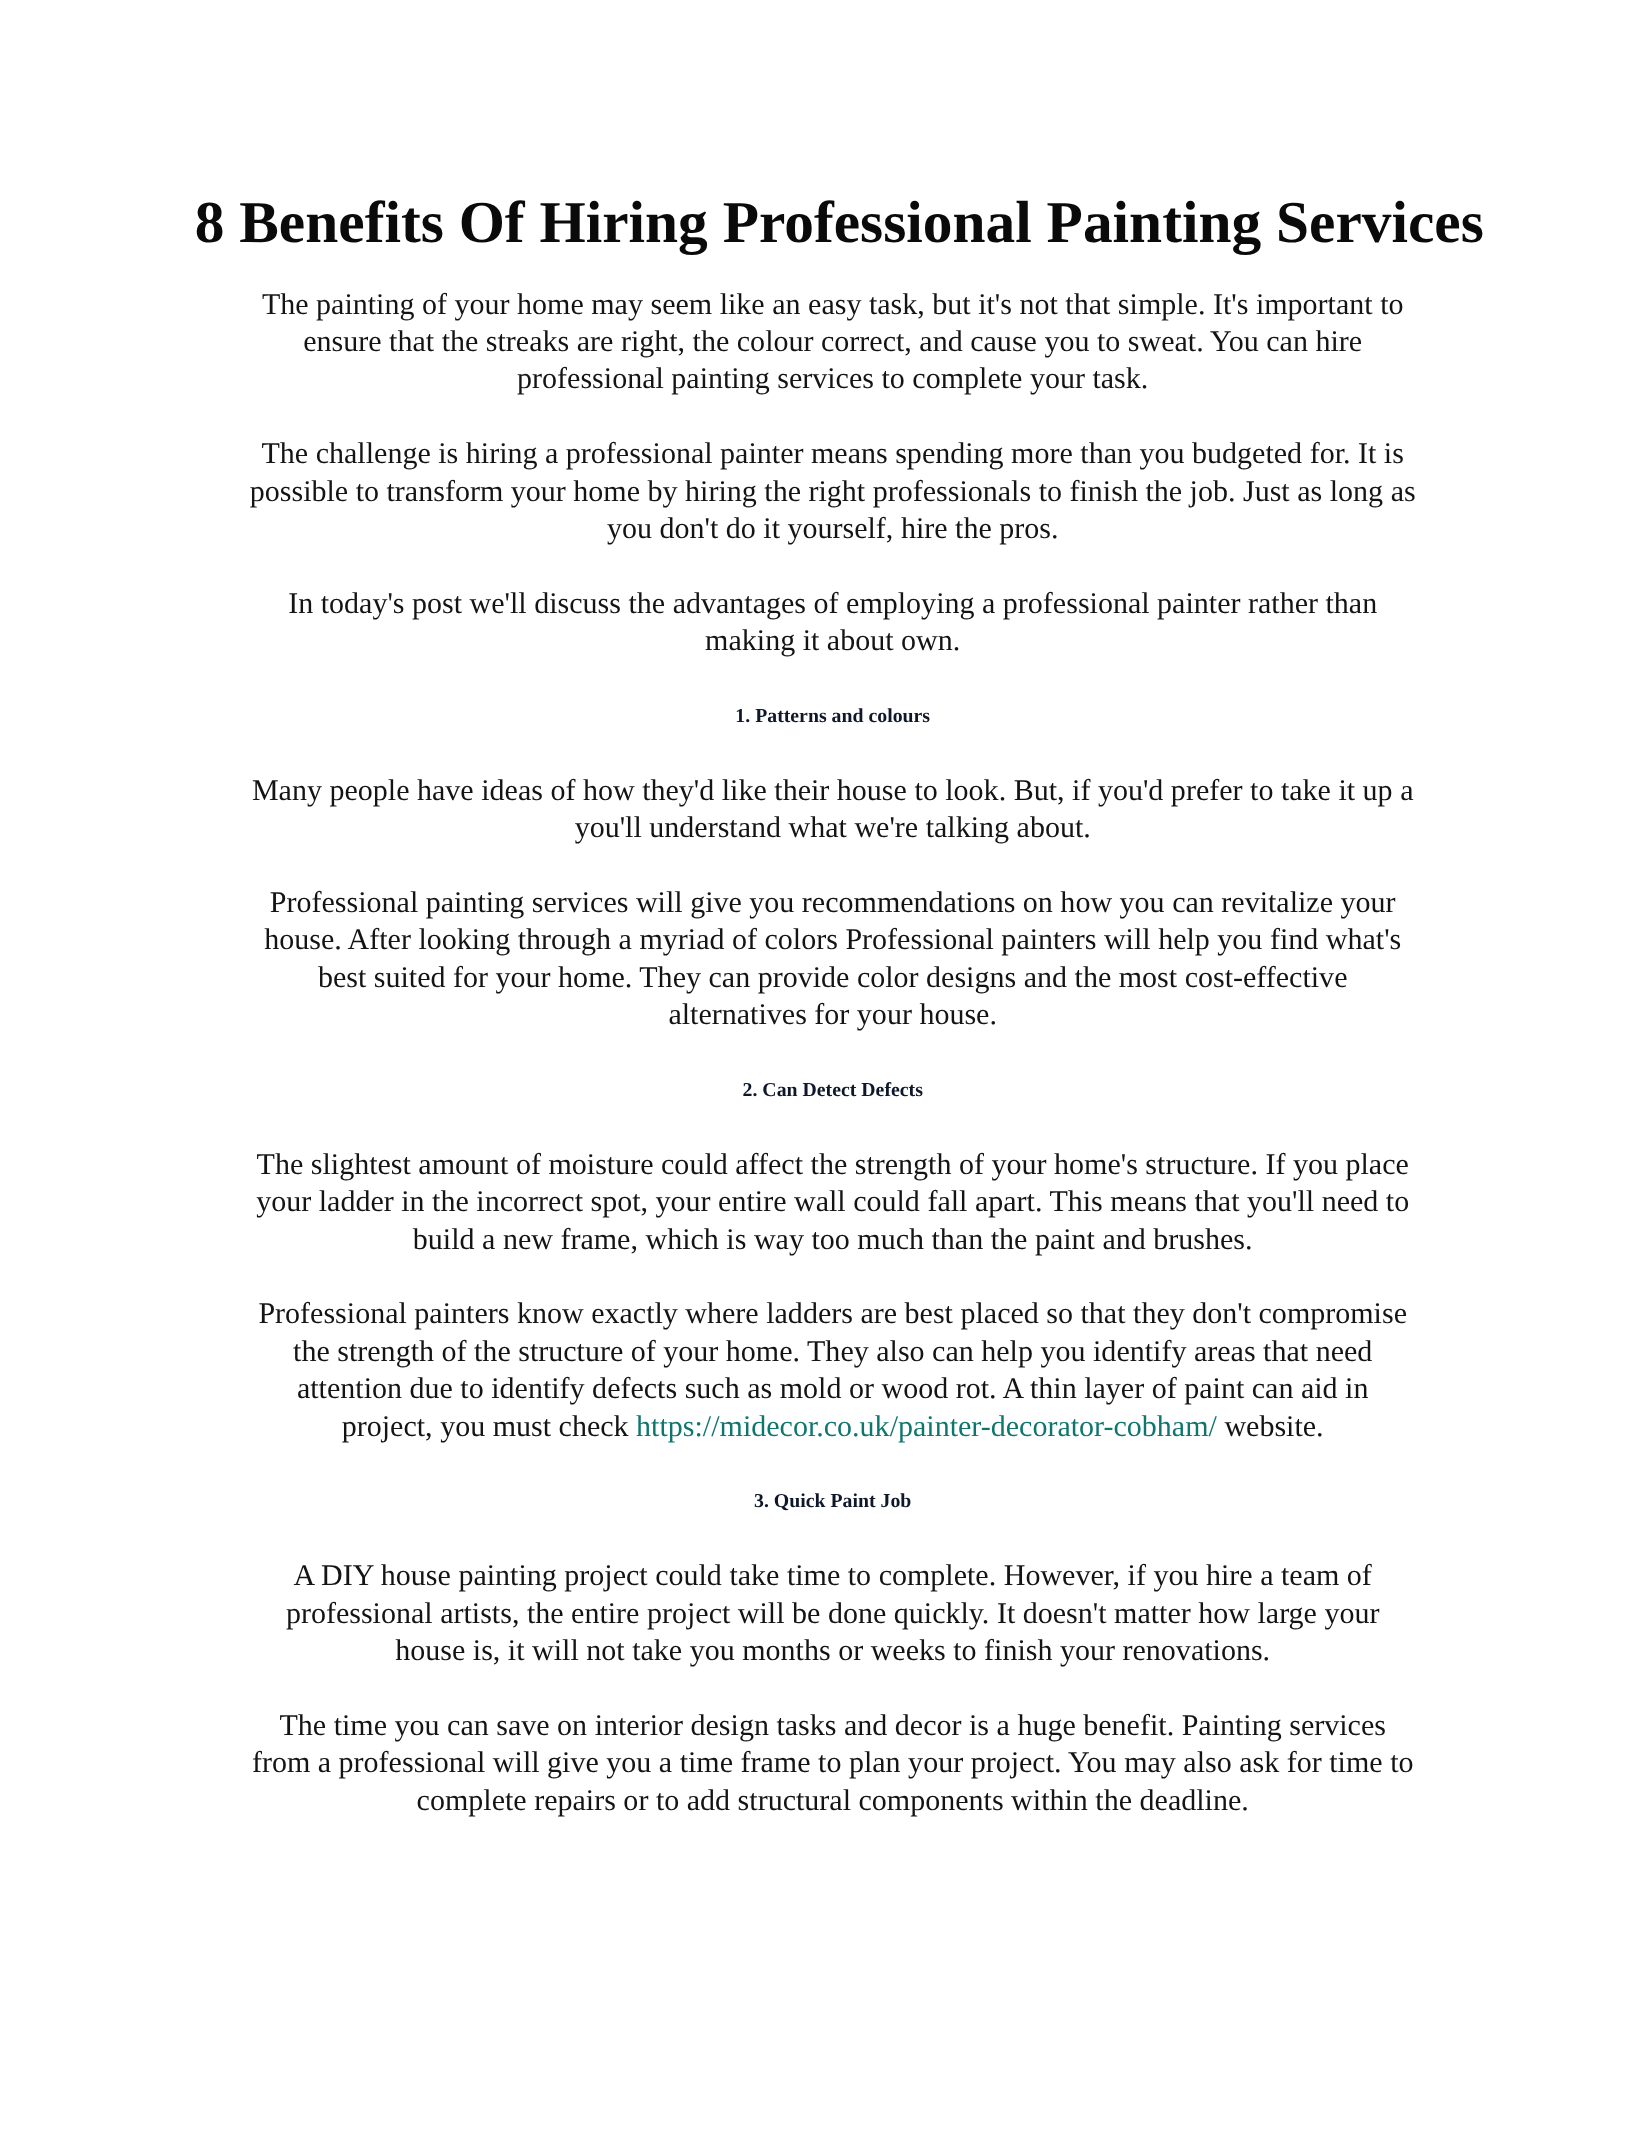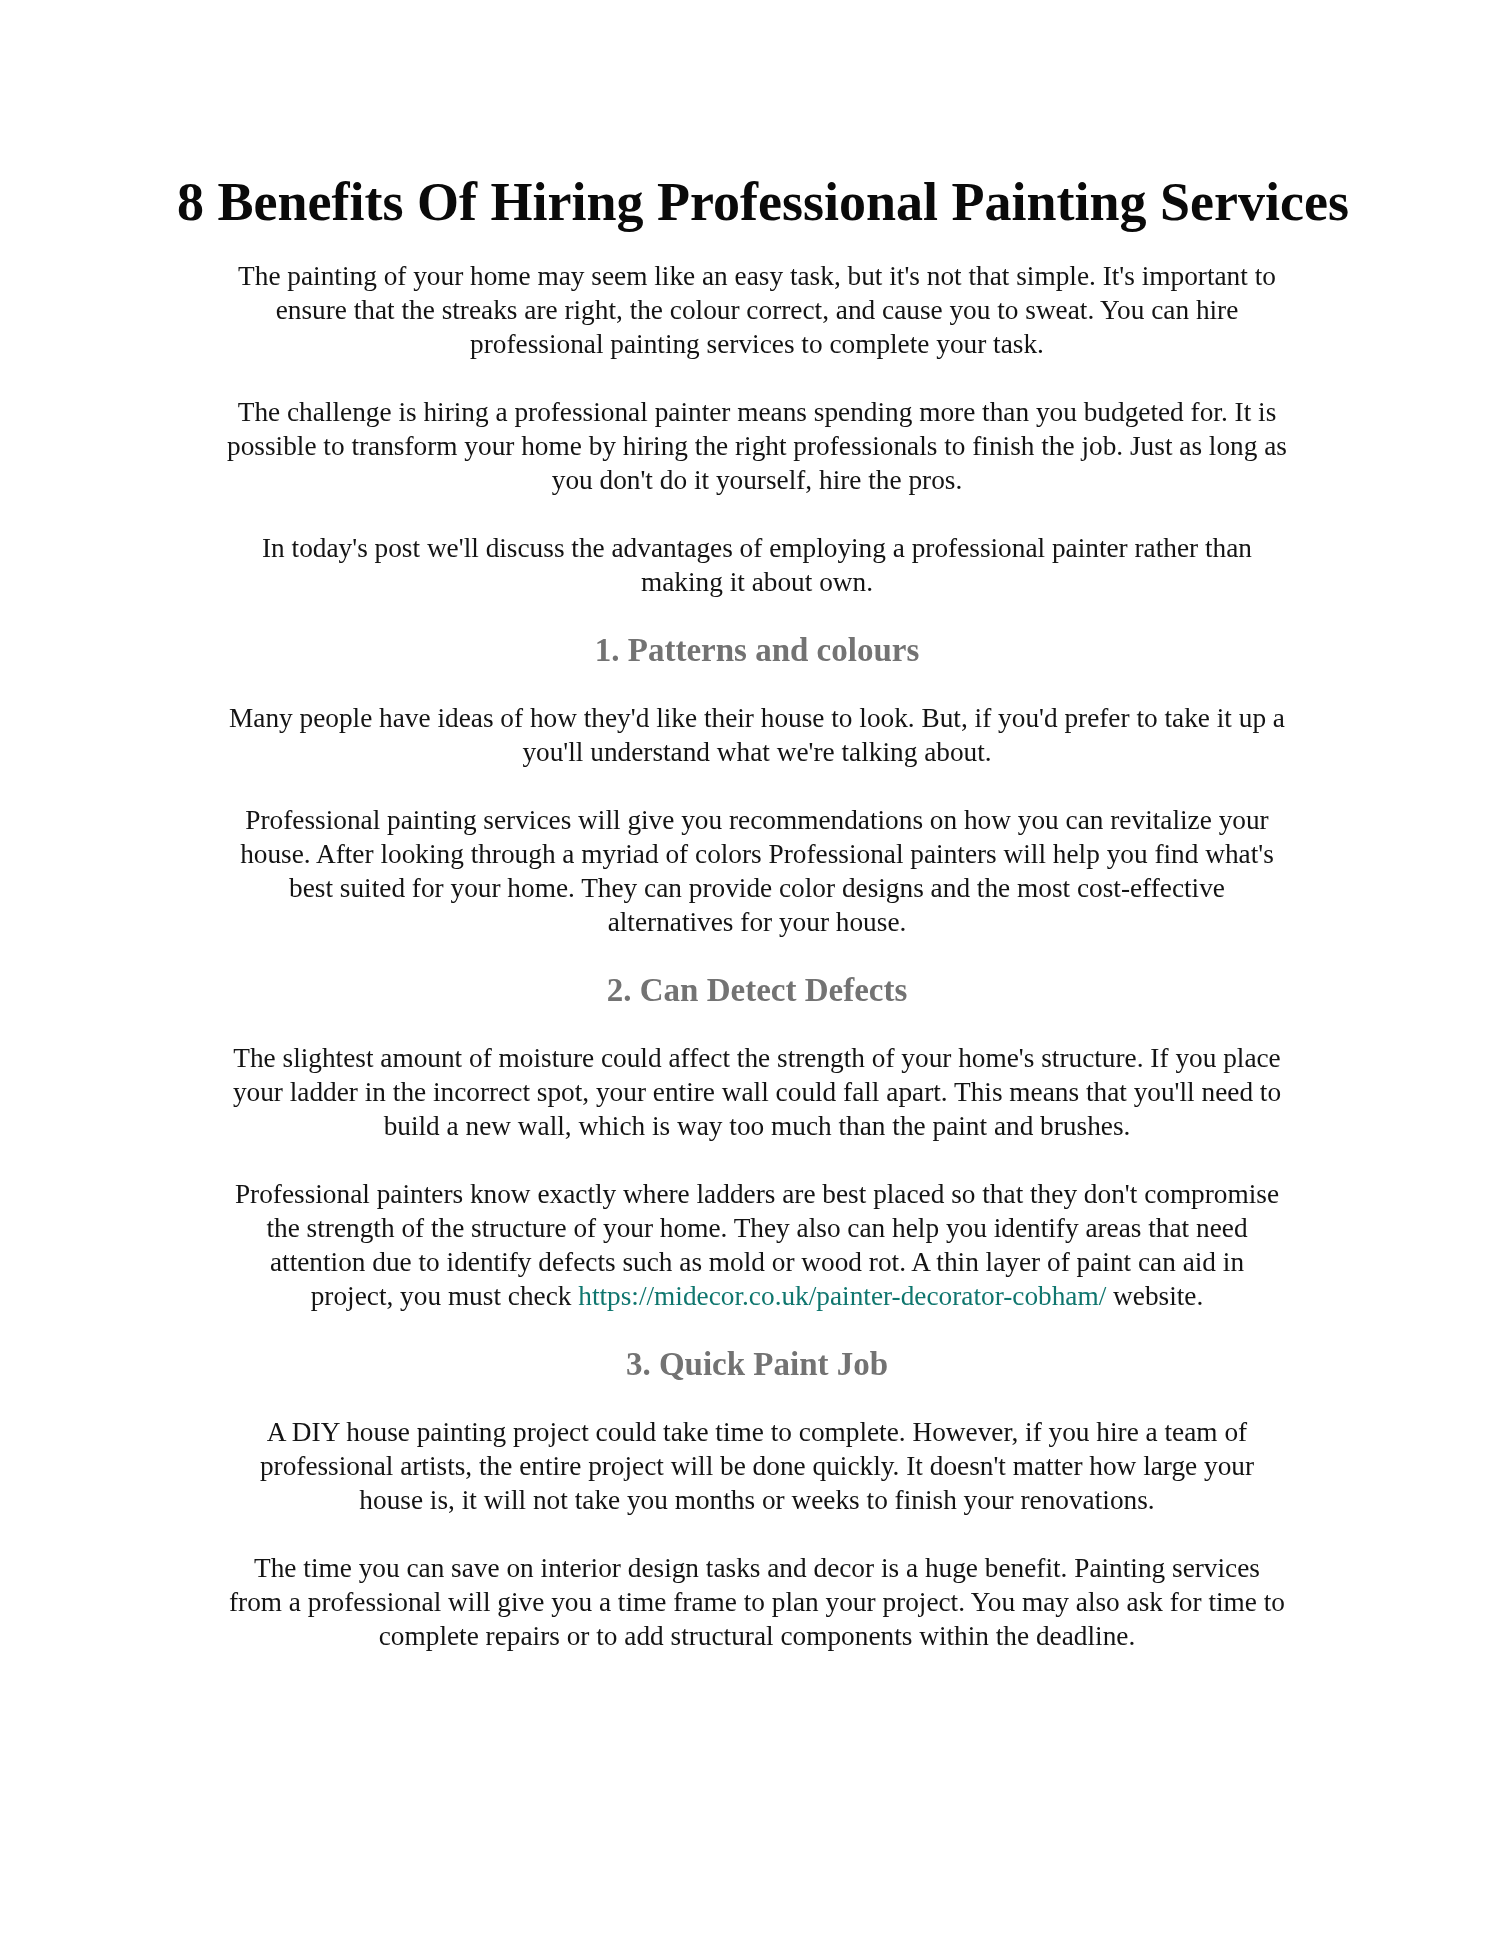--- a/index.html
+++ b/index.html
@@ -42,24 +42,24 @@
       text-align: center;
     }
     .para {
       margin: 0 0 34px 0;
       font-size: 27.3px;
       line-height: 34px;
       color: #141414;
     }
     .section-heading {
       margin: 0 0 34px 0;
-      font-size: 33px;
+      font-size: 18px;
       line-height: 34px;
       font-weight: bold;
-      color: #737373;
+      color: #0f172a;
     }
     .para .line {
       display: block;
       white-space: nowrap;
     }
     .link {
       color: #0f766e;
       text-decoration-thickness: 1px;
       text-underline-offset: 3px;
     }
@@ -97,21 +97,21 @@
       <span class="line">Professional painting services will give you recommendations on how you can revitalize your</span>
       <span class="line">house. After looking through a myriad of colors Professional painters will help you find what's</span>
       <span class="line">best suited for your home. They can provide color designs and the most cost-effective</span>
       <span class="line">alternatives for your house.</span>
     </p>
 
     <h2 class="section-heading">2. Can Detect Defects</h2>
     <p class="para">
       <span class="line">The slightest amount of moisture could affect the strength of your home's structure. If you place</span>
       <span class="line">your ladder in the incorrect spot, your entire wall could fall apart. This means that you'll need to</span>
-      <span class="line">build a new wall, which is way too much than the paint and brushes.</span>
+      <span class="line">build a new frame, which is way too much than the paint and brushes.</span>
     </p>
     <p class="para">
       <span class="line">Professional painters know exactly where ladders are best placed so that they don't compromise</span>
       <span class="line">the strength of the structure of your home. They also can help you identify areas that need</span>
       <span class="line">attention due to identify defects such as mold or wood rot. A thin layer of paint can aid in</span>
       <span class="line"><span>project, you must check </span><a class="link">https://midecor.co.uk/painter-decorator-cobham/</a><span> website.</span></span>
     </p>
 
     <h2 class="section-heading">3. Quick Paint Job</h2>
     <p class="para">

